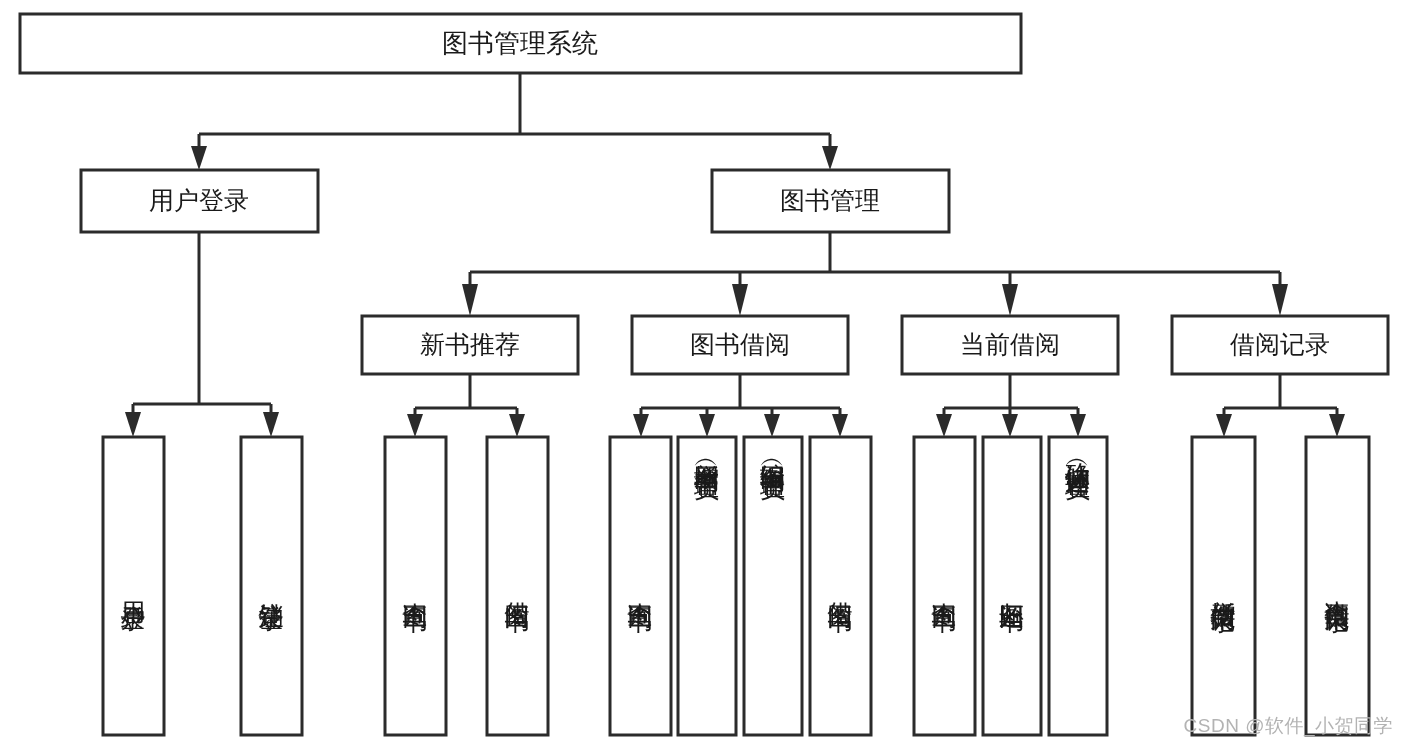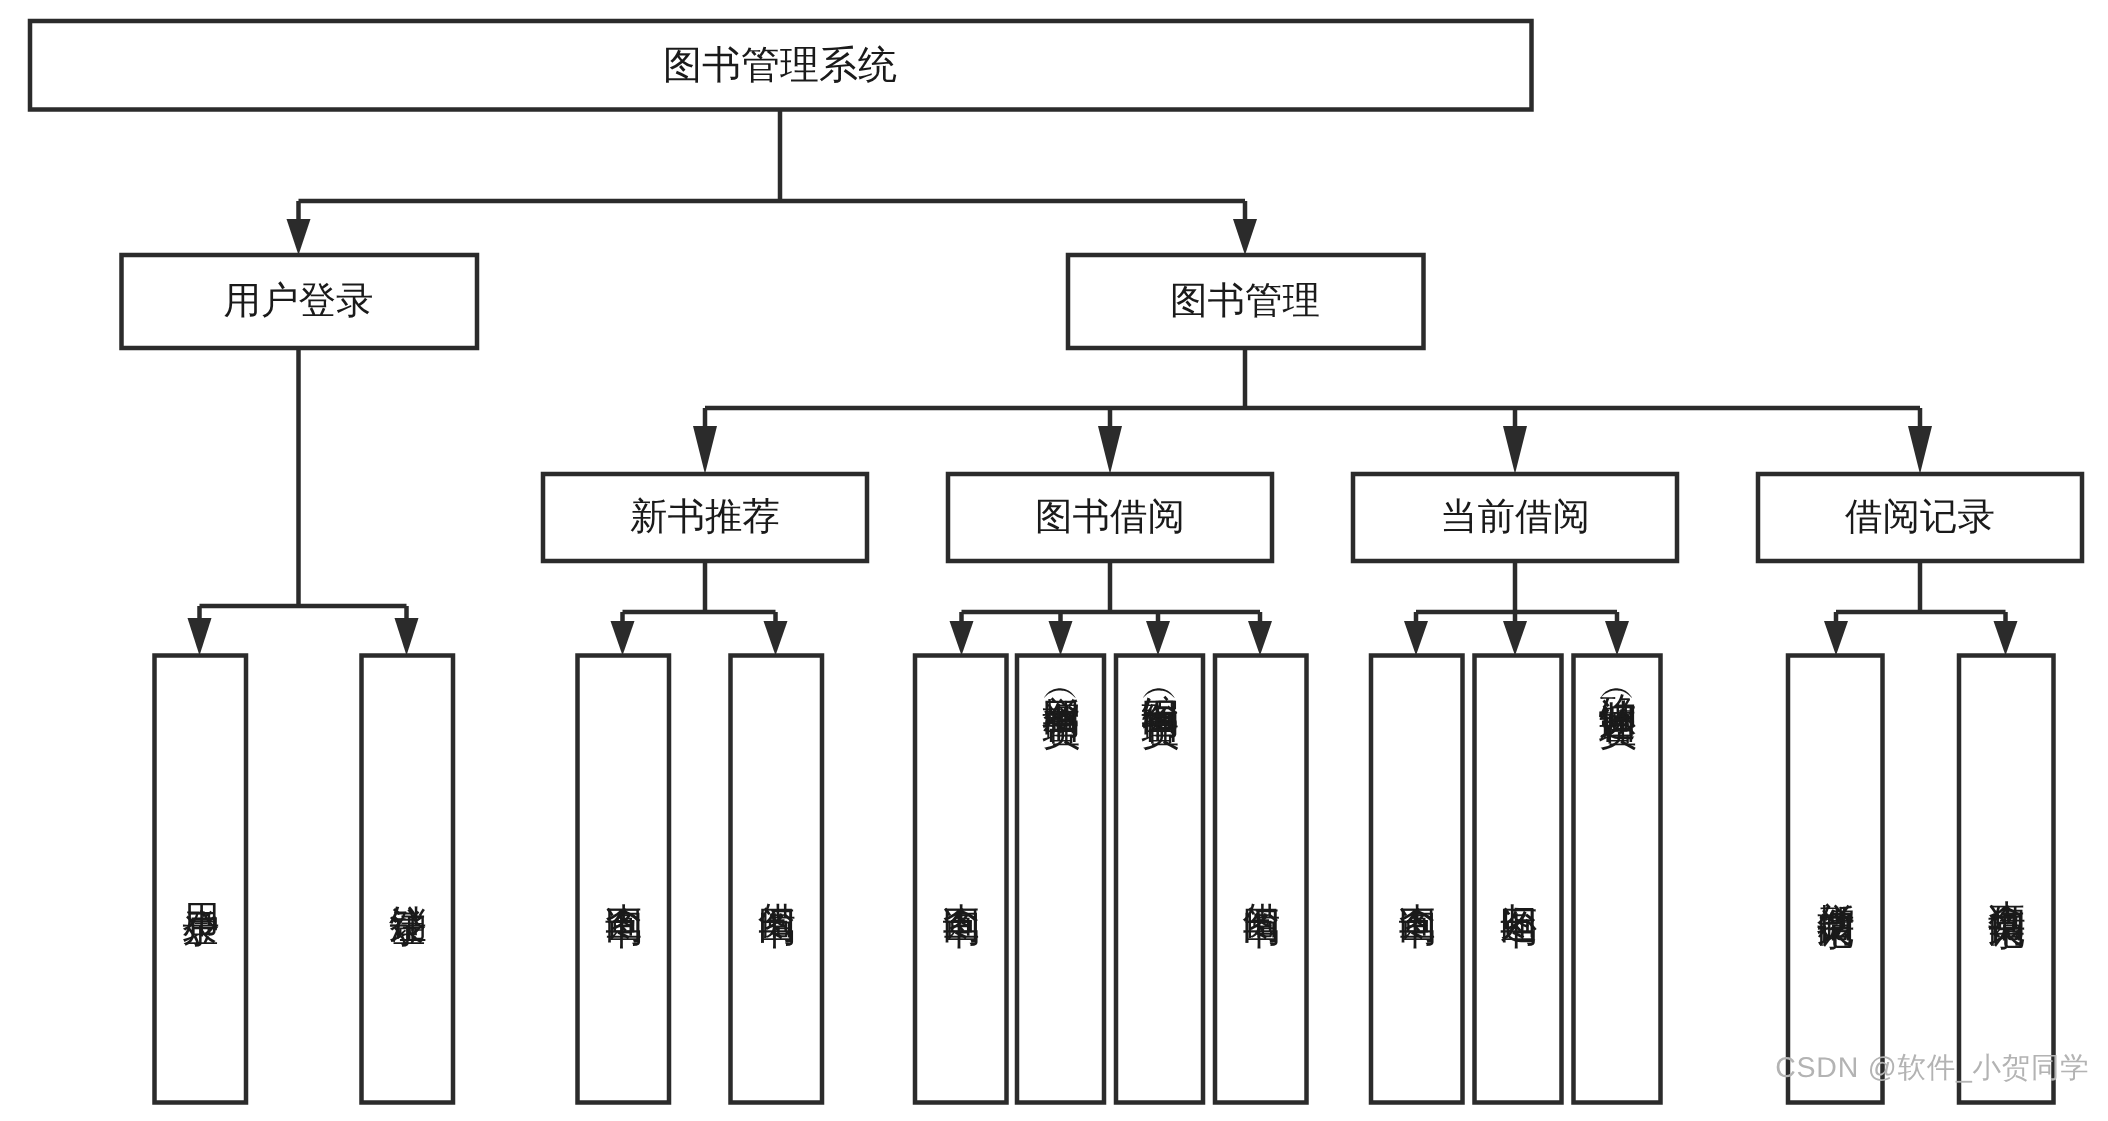--- a/index.html
+++ b/index.html
@@ -70,21 +70,21 @@
     font-size: 25px;
     line-height: 1.12;
     letter-spacing: 2px;
     color: #1a1a1a;
     text-align: center;
     white-space: nowrap;
   }
   .watermark {
     position: absolute;
     right: 12px;
-    bottom: 22px;
+    bottom: 8px;
     font-family: "Liberation Sans", "DejaVu Sans", sans-serif;
     font-size: 19px;
     color: #b3b3b3;
     letter-spacing: 0.5px;
     user-select: none;
     white-space: nowrap;
   }
 </style>
 </head>
 <body>

